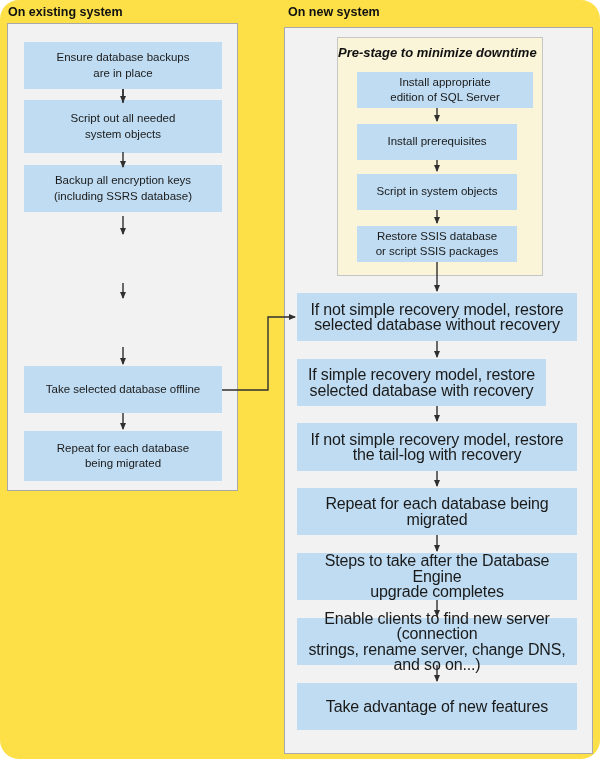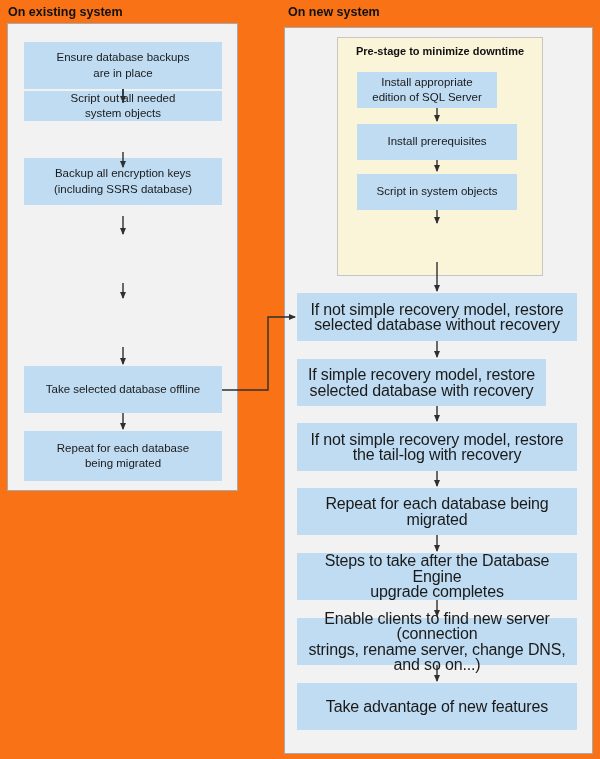--- a/index.html
+++ b/index.html
@@ -4,22 +4,23 @@
 <style>
   html, body { margin: 0; padding: 0; background: #ffffff; }
   body {
     font-family: "Liberation Sans", "DejaVu Sans", sans-serif;
     color: #1a1a1a;
   }
   .canvas {
     position: relative;
     width: 600px;
     height: 759px;
-    background: #f97316;
+    background: #fde047;
     overflow: hidden;
+    border-radius: 19px;
   }
   .col-header {
     position: absolute;
     top: 5px;
     font-size: 12.5px;
     font-weight: 700;
     color: #111111;
     white-space: nowrap;
   }
   .col-header.left  { left: 8px; }
@@ -55,23 +56,24 @@
   .prestage {
     position: absolute;
     left: 52px; top: 9px; width: 206px; height: 239px;
     background: #FAF4D8;
     border: 1px solid #C6C6C6;
     box-sizing: border-box;
   }
   .prestage-title {
     position: absolute;
     left: 0; top: 7px; width: 100%;
-    text-align: center;
-    font-size: 11px;
+    text-align: left;
+    font-size: 13px;
     font-weight: 700;
+    font-style: italic;
     color: #111111;
   }
   .overlay {
     position: absolute;
     left: 0; top: 0;
     width: 600px; height: 759px;
     pointer-events: none;
   }
 </style>
 </head>
@@ -80,50 +82,54 @@
 <div class="canvas">
 
   <div class="col-header left">On existing system</div>
   <div class="col-header right">On new system</div>
 
   <div class="panel left-panel">
     <div class="step" style="left:16px;top:18px;width:198px;height:47px">
         <span>Ensure database backups
 are in place</span>
       </div>
-    <div class="step" style="left:16px;top:67px;width:198px;height:30px">
+    <div class="step" style="left:16px;top:76px;width:198px;height:53px">
         <span>Script out all needed
 system objects</span>
       </div>
-    <div class="step" style="left:16px;top:134px;width:198px;height:47px">
+    <div class="step" style="left:16px;top:141px;width:198px;height:47px">
         <span>Backup all encryption keys
 (including SSRS database)</span>
       </div>
     <div class="step" style="left:16px;top:342px;width:198px;height:47px">
         <span>Take selected database offline</span>
       </div>
     <div class="step" style="left:16px;top:407px;width:198px;height:50px">
         <span>Repeat for each database
 being migrated</span>
       </div>
   </div>
 
   <div class="panel right-panel">
 
     <div class="prestage">
       <div class="prestage-title">Pre-stage to minimize downtime</div>
-      <div class="step" style="left:19px;top:34px;width:140px;height:36px">
+      <div class="step" style="left:19px;top:34px;width:176px;height:36px">
           <span>Install appropriate
 edition of SQL Server</span>
         </div>
       <div class="step" style="left:19px;top:86px;width:160px;height:36px">
           <span>Install prerequisites</span>
         </div>
       <div class="step" style="left:19px;top:136px;width:160px;height:36px">
           <span>Script in system objects</span>
+        </div>
+      <div class="step" style="left:19px;top:188px;width:160px;height:36px">
+          <span>Restore SSIS database
+or script SSIS packages</span>
         </div>
     </div>
 
     <div class="step wide" style="left:12px;top:265px;width:280px;height:48px">
         <span>If not simple recovery model, restore
 selected database without recovery</span>
       </div>
     <div class="step wide" style="left:12px;top:331px;width:249px;height:47px">
         <span>If simple recovery model, restore
 selected database with recovery</span>

